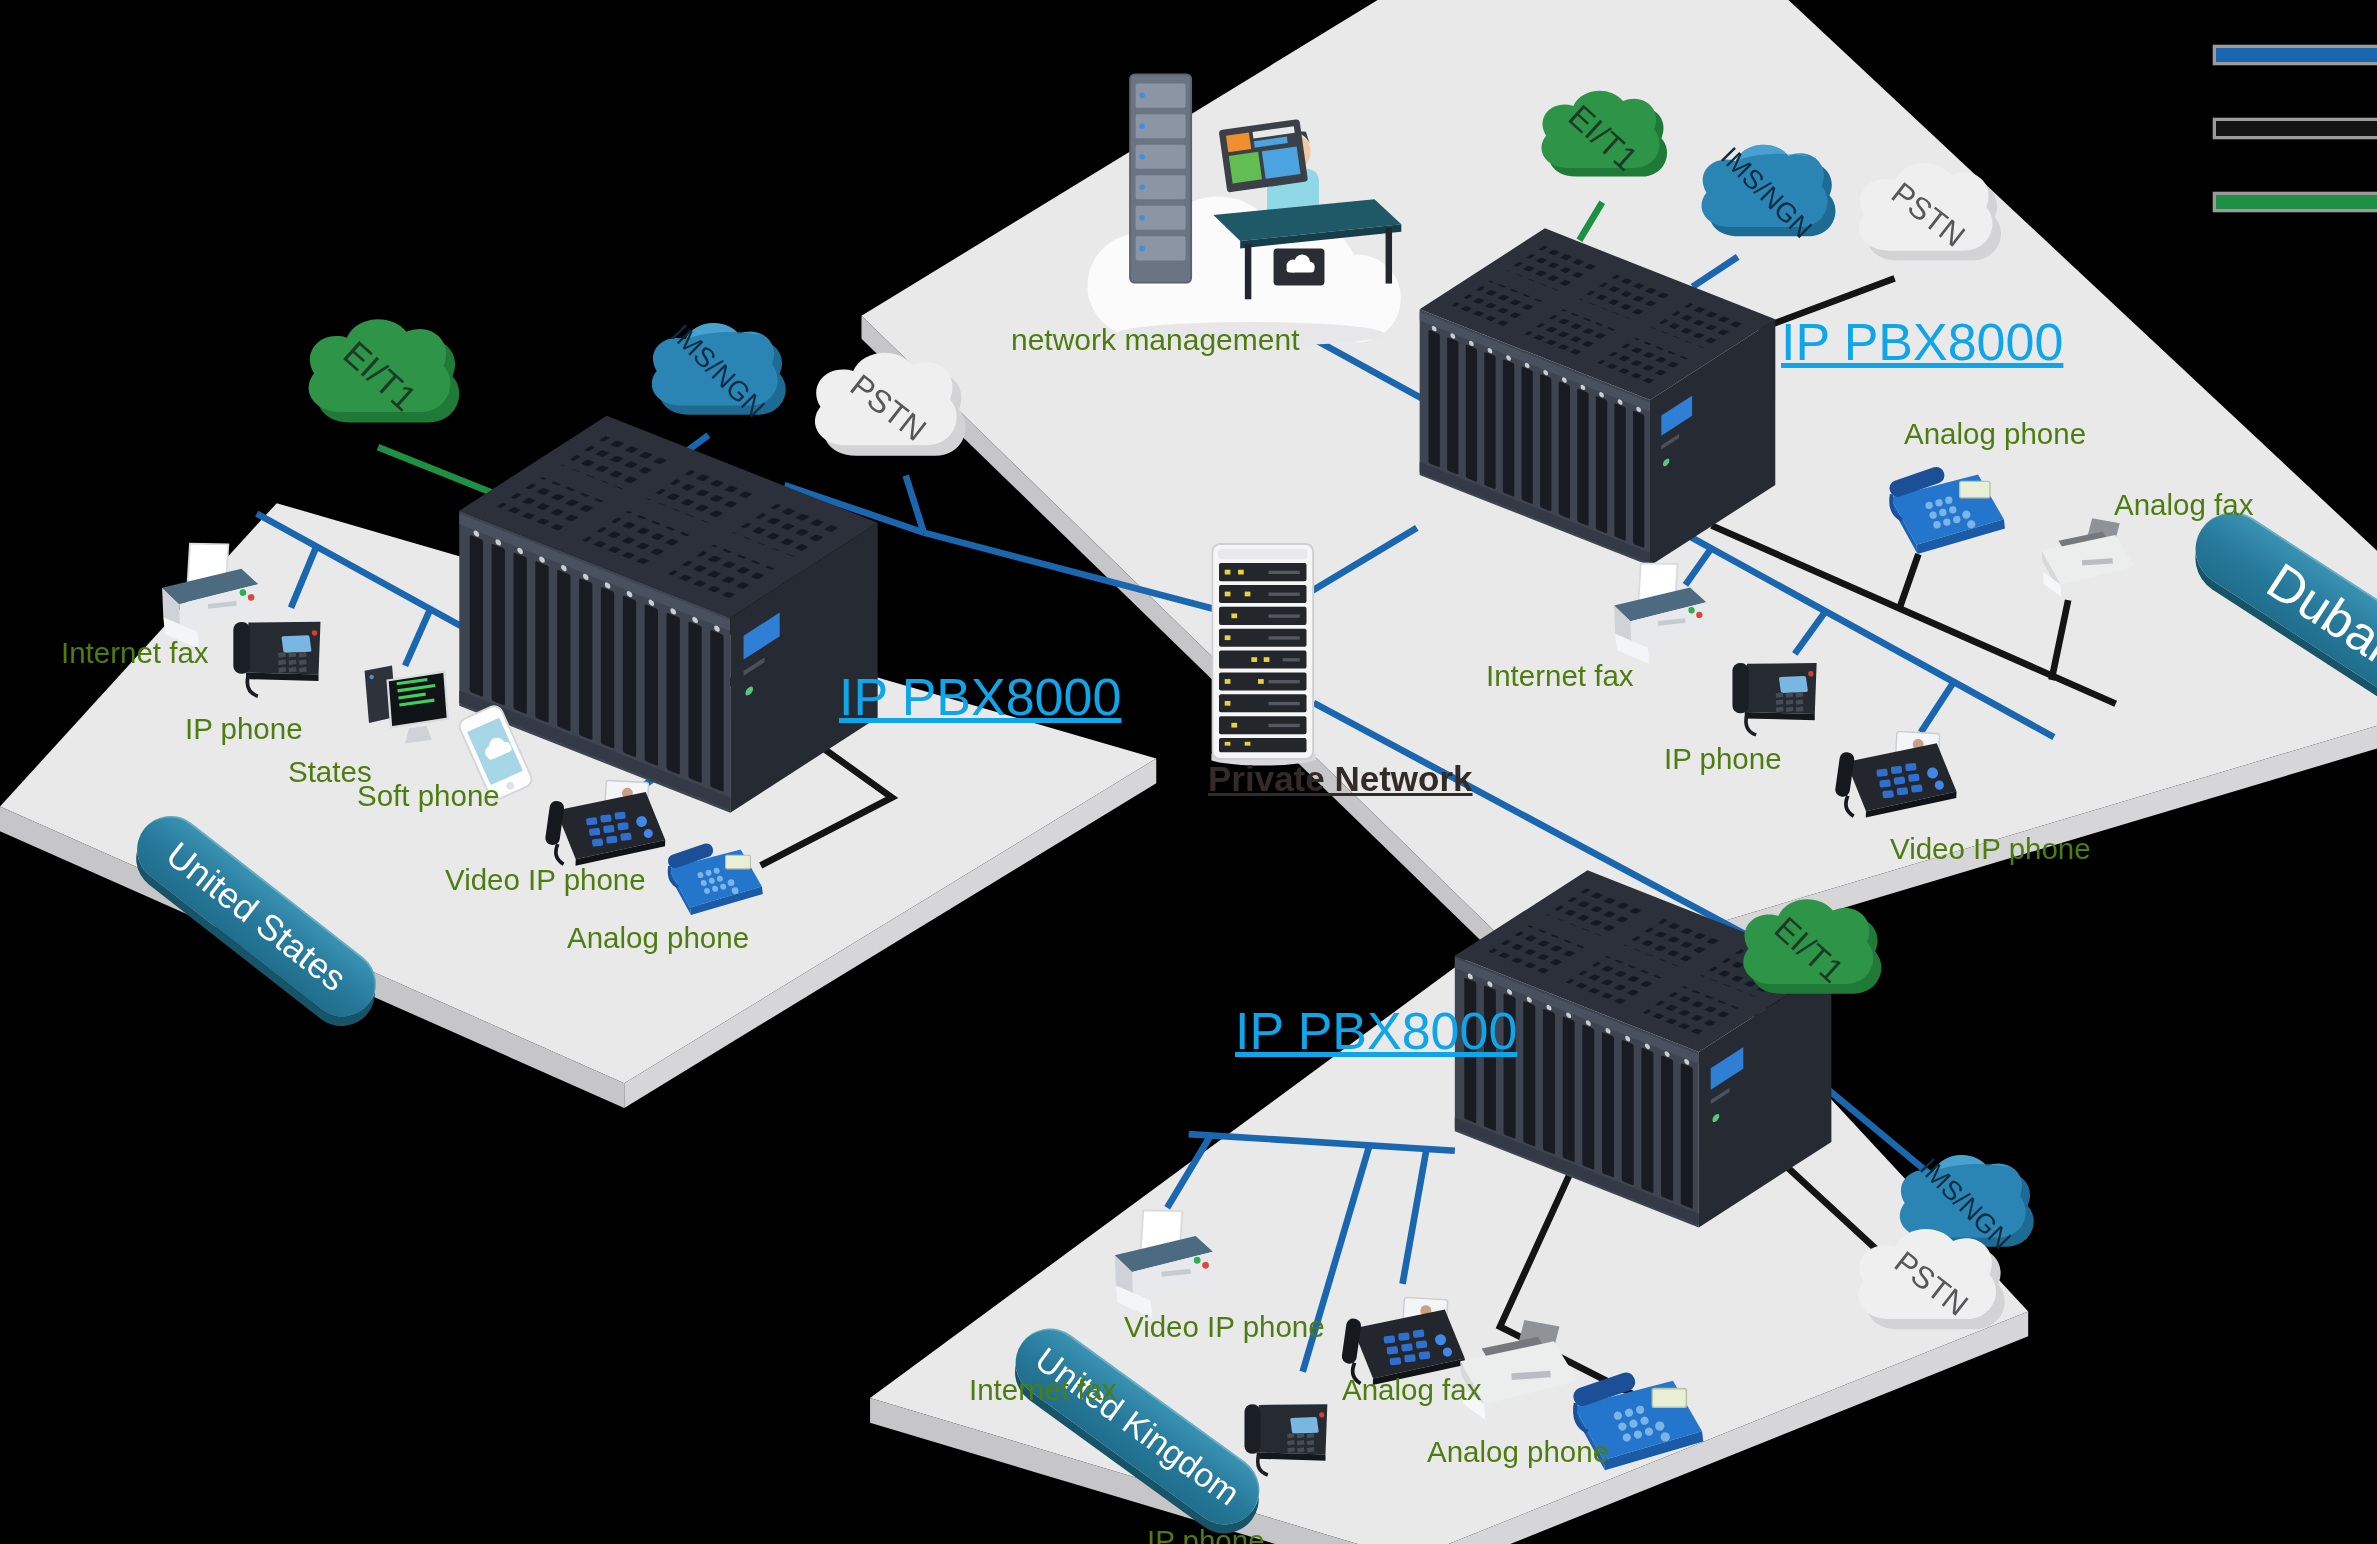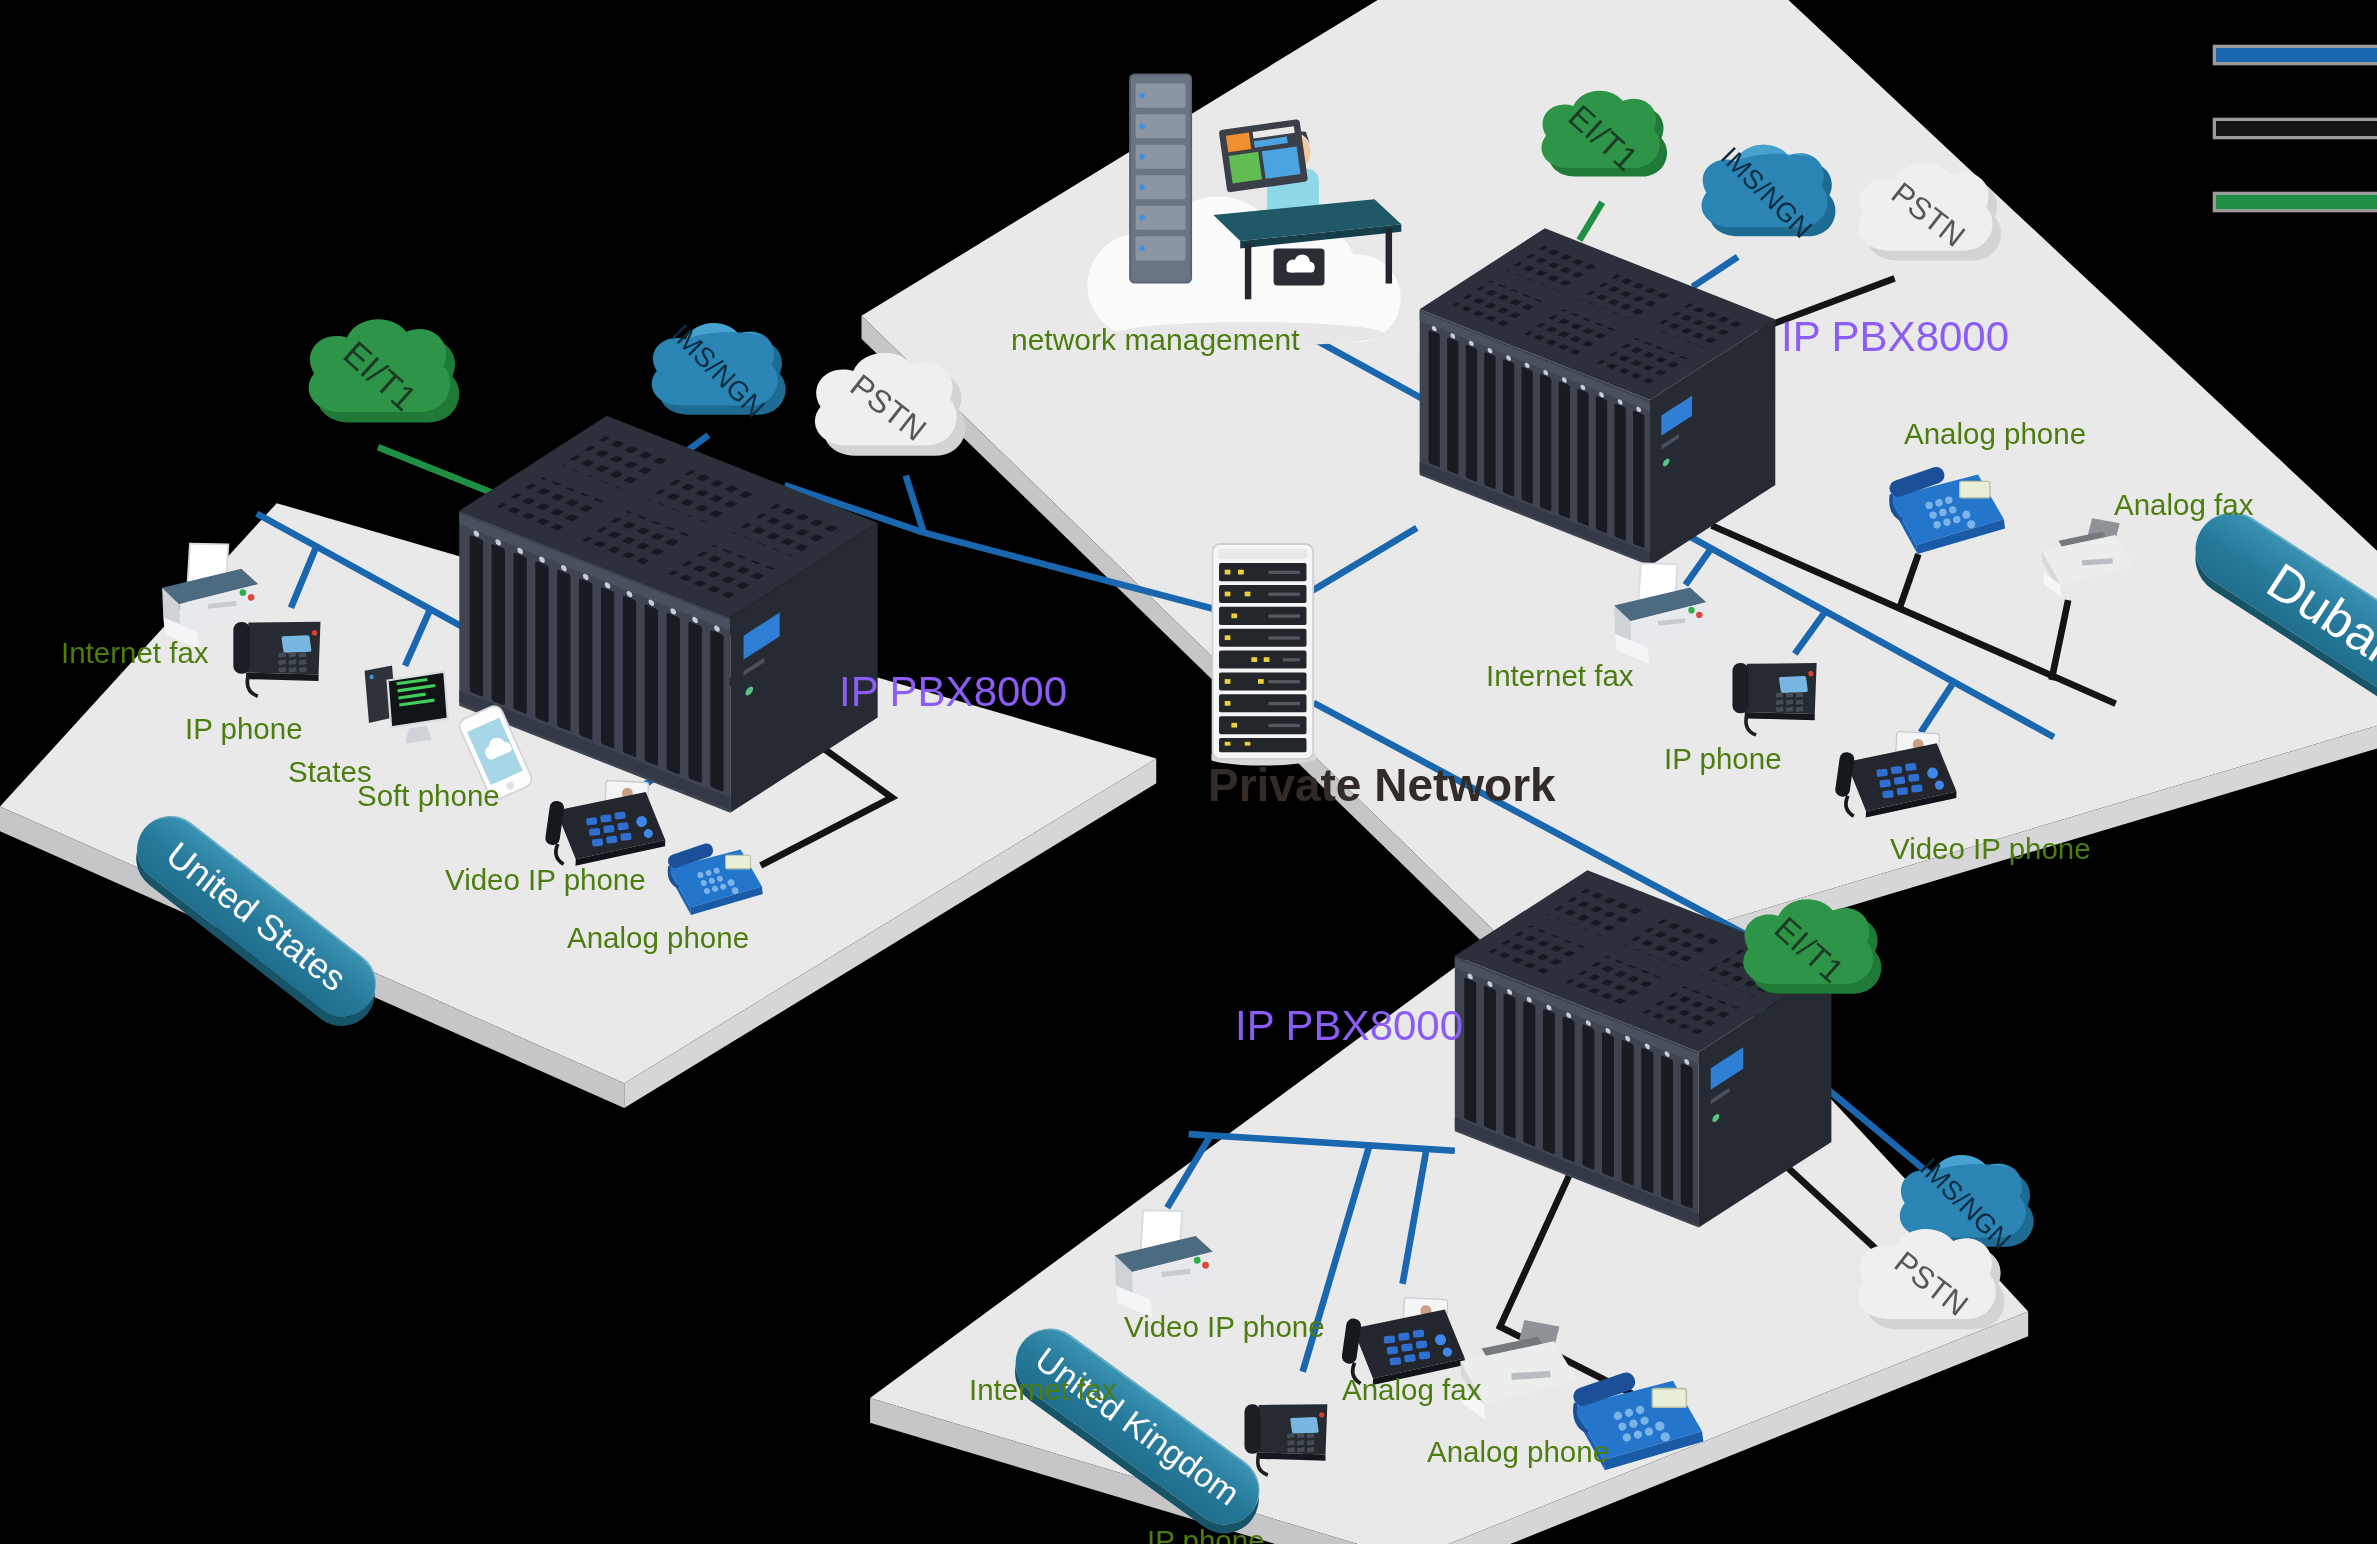--- a/index.html
+++ b/index.html
@@ -4,23 +4,23 @@
 <style>
   html,body{margin:0;padding:0;background:#000;}
   #canvas{position:relative;width:2797px;height:1545px;background:#000;overflow:hidden;
           font-family:"Liberation Sans",sans-serif;}
   svg.layer{position:absolute;left:0;top:0;width:2797px;height:1545px;overflow:visible;}
   .wire{fill:none;stroke-width:14px;}
   .wire.cable{stroke:#1a67b0;}
   .wire.analog{stroke:#141414;}
   .wire.e1{stroke:#1f8f43;}
   .lbl{position:absolute;color:#4d7c0f;font-size:29.5px;white-space:nowrap;line-height:1.1;}
-  .lbl.pbx{font-size:42px;color:#8b5cf6;}
+  .lbl.pbx{font-size:52px;color:#0ea5e9;text-decoration:underline;}
   .lbl.mgmt{font-size:30px;}
-  .lbl.pn{font-size:46px;font-weight:700;color:#332b28;}
+  .lbl.pn{font-size:35px;font-weight:700;color:#332b28;text-decoration:underline;}
   .cloud-label{position:absolute;white-space:nowrap;transform-origin:center;}
   .badge{position:absolute;border-radius:475px;display:flex;align-items:center;justify-content:center;
          color:#fff;background:linear-gradient(180deg,#3a93b3,#27799a 55%,#206e8d);
          box-shadow:4.8px 7.6px 0 #175468, inset 0 1.9px 0 rgba(255,255,255,.25);}
   .legend{position:absolute;left:2216px;top:33px;}
   .legend-row{display:flex;align-items:center;margin-bottom:29.5px;height:44px;}
   .legend-swatch{width:237px;height:14.3px;box-shadow:0 0 0 3.3px #9b9b9b;margin-right:23px;flex:0 0 auto;}
 </style>
 </head>
 <body>

